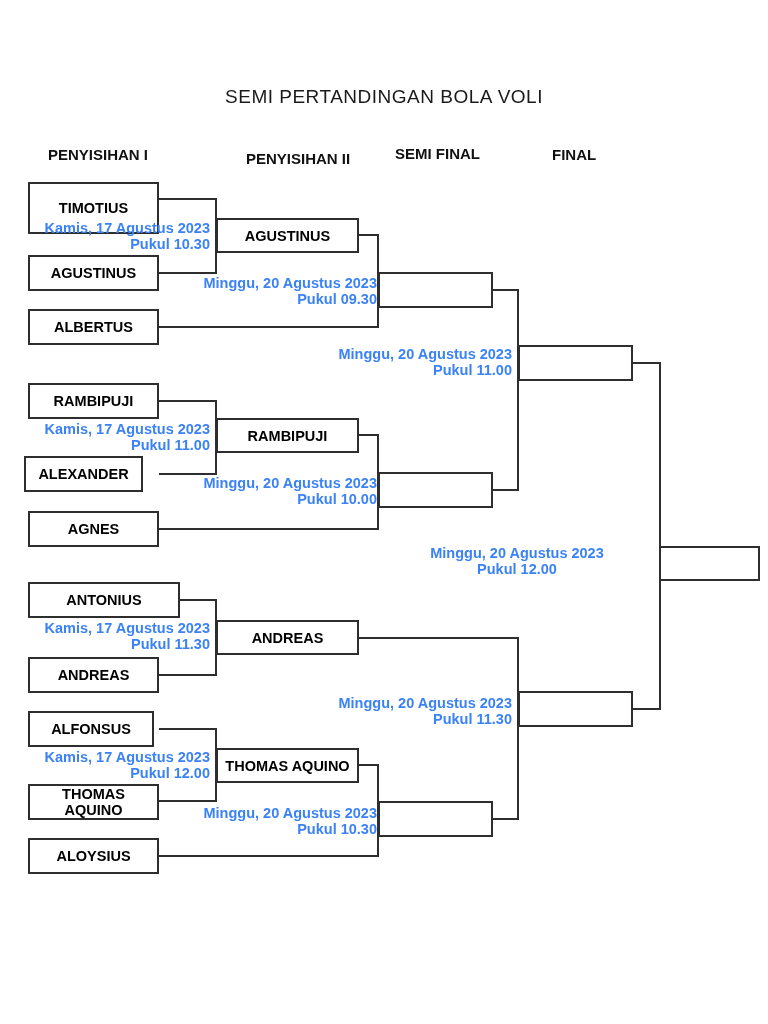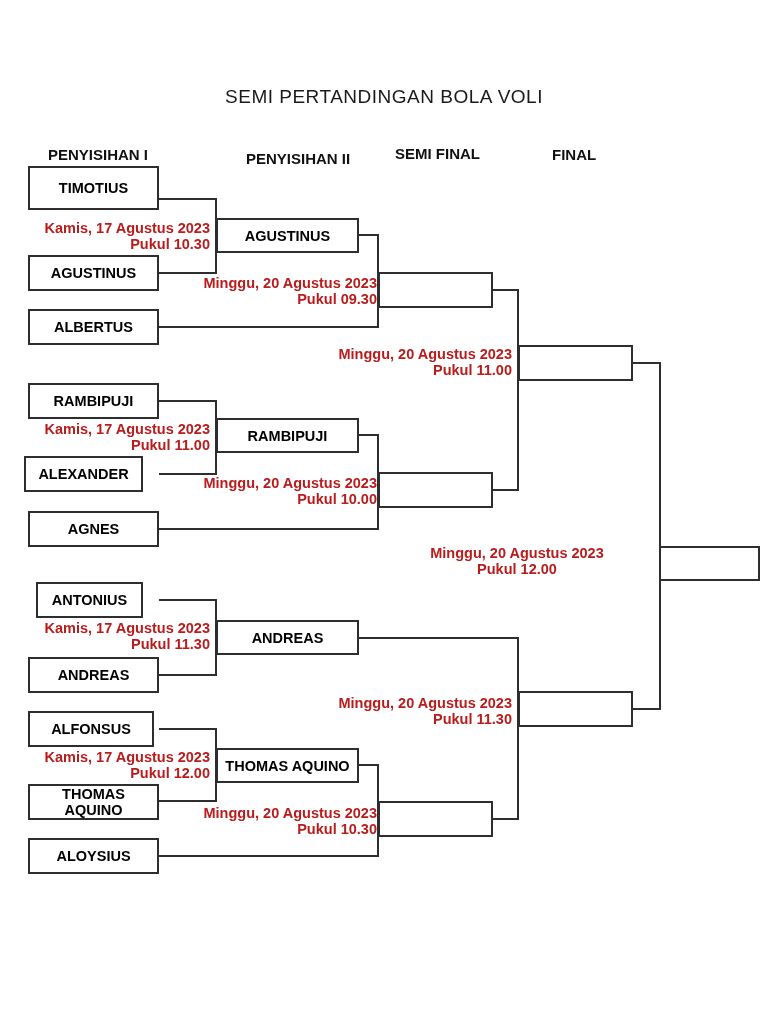--- a/index.html
+++ b/index.html
@@ -16,21 +16,21 @@
   }
   .box{
     position:absolute;background:#fff;border:2px solid #2e2e2e;box-sizing:border-box;
     display:flex;align-items:center;justify-content:center;text-align:center;
     font-size:14.5px;font-weight:700;line-height:16px;padding:0 2px;color:#000;
   }
   .box.wrap{padding:0 18px;}
   .line{position:absolute;background:#2e2e2e;}
   .dt{
     position:absolute;font-size:14.5px;font-weight:700;line-height:16px;
-    text-align:right;color:#b91c1c;
+    text-align:right;color:#3b82f6;
   }
   .dt.center{text-align:center;}
   .dt span{display:block;}
 </style>
 </head>
 <body>
 
 <div class="title">SEMI PERTANDINGAN BOLA VOLI</div>
 <div class="hdr" style="left:48px;top:146px">PENYISIHAN I</div>
 <div class="hdr" style="left:246px;top:150px">PENYISIHAN II</div>
@@ -66,27 +66,27 @@
 <div class="line" style="left:215px;top:728px;width:2px;height:74px"></div>
 <div class="line" style="left:359px;top:764px;width:20px;height:2px"></div>
 <div class="line" style="left:159px;top:855px;width:220px;height:2px"></div>
 <div class="line" style="left:377px;top:764px;width:2px;height:93px"></div>
 <div class="line" style="left:493px;top:818px;width:26px;height:2px"></div>
 
 <div class="line" style="left:517px;top:637px;width:2px;height:183px"></div>
 <div class="line" style="left:633px;top:708px;width:28px;height:2px"></div>
 <div class="line" style="left:659px;top:362px;width:2px;height:348px"></div>
 
-<div class="box" style="left:28px;top:166px;width:131px;height:44px">TIMOTIUS</div>
+<div class="box" style="left:28px;top:182px;width:131px;height:52px">TIMOTIUS</div>
 <div class="box" style="left:28px;top:255px;width:131px;height:36px">AGUSTINUS</div>
 <div class="box" style="left:28px;top:309px;width:131px;height:36px">ALBERTUS</div>
 <div class="box" style="left:28px;top:383px;width:131px;height:36px">RAMBIPUJI</div>
 <div class="box" style="left:24px;top:456px;width:119px;height:36px">ALEXANDER</div>
 <div class="box" style="left:28px;top:511px;width:131px;height:36px">AGNES</div>
-<div class="box" style="left:36px;top:582px;width:107px;height:36px">ANTONIUS</div>
+<div class="box" style="left:28px;top:582px;width:152px;height:36px">ANTONIUS</div>
 <div class="box" style="left:28px;top:657px;width:131px;height:36px">ANDREAS</div>
 <div class="box" style="left:28px;top:711px;width:126px;height:36px">ALFONSUS</div>
 <div class="box wrap" style="left:28px;top:784px;width:131px;height:36px">THOMAS AQUINO</div>
 <div class="box" style="left:28px;top:838px;width:131px;height:36px">ALOYSIUS</div>
 
 <div class="box" style="left:216px;top:218px;width:143px;height:35px">AGUSTINUS</div>
 <div class="box" style="left:216px;top:418px;width:143px;height:35px">RAMBIPUJI</div>
 <div class="box" style="left:216px;top:620px;width:143px;height:35px">ANDREAS</div>
 <div class="box" style="left:216px;top:748px;width:143px;height:35px">THOMAS AQUINO</div>
 

